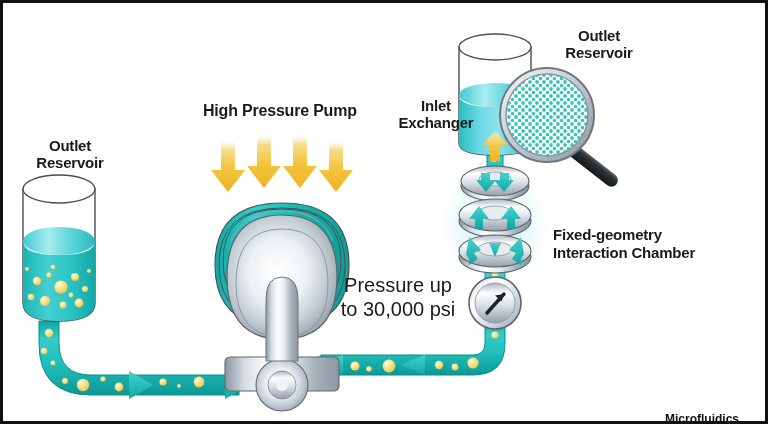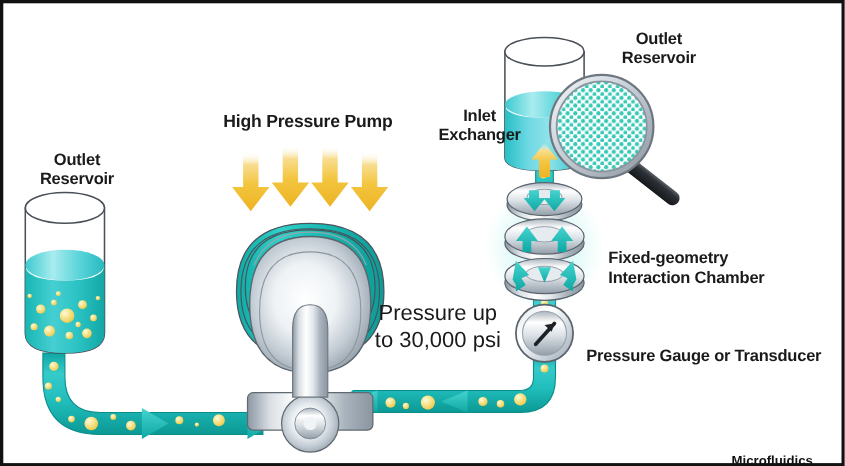--- a/index.html
+++ b/index.html
@@ -283,17 +283,16 @@
   <div class="lbl reg ctr" style="left:336px;top:230px;width:118px;font-size:20px;line-height:1.22;margin-top:40px;">
     <div>Pressure up</div>
     <div>to 30,000 psi</div>
   </div>
 
   <div class="lbl" style="left:550px;top:223px;font-size:15px;line-height:1.2;">
     <div>Fixed-geometry</div>
     <div>Interaction Chamber</div>
   </div>
 
-  <div class="lbl" style="left:530px;top:313px;font-size:15px;">Pressure Gauge or Transducer</div>
 
   <div class="credit" style="left:662px;top:409px;">Microfluidics Corp.</div>
 
 </div>
 
 </body></html>

